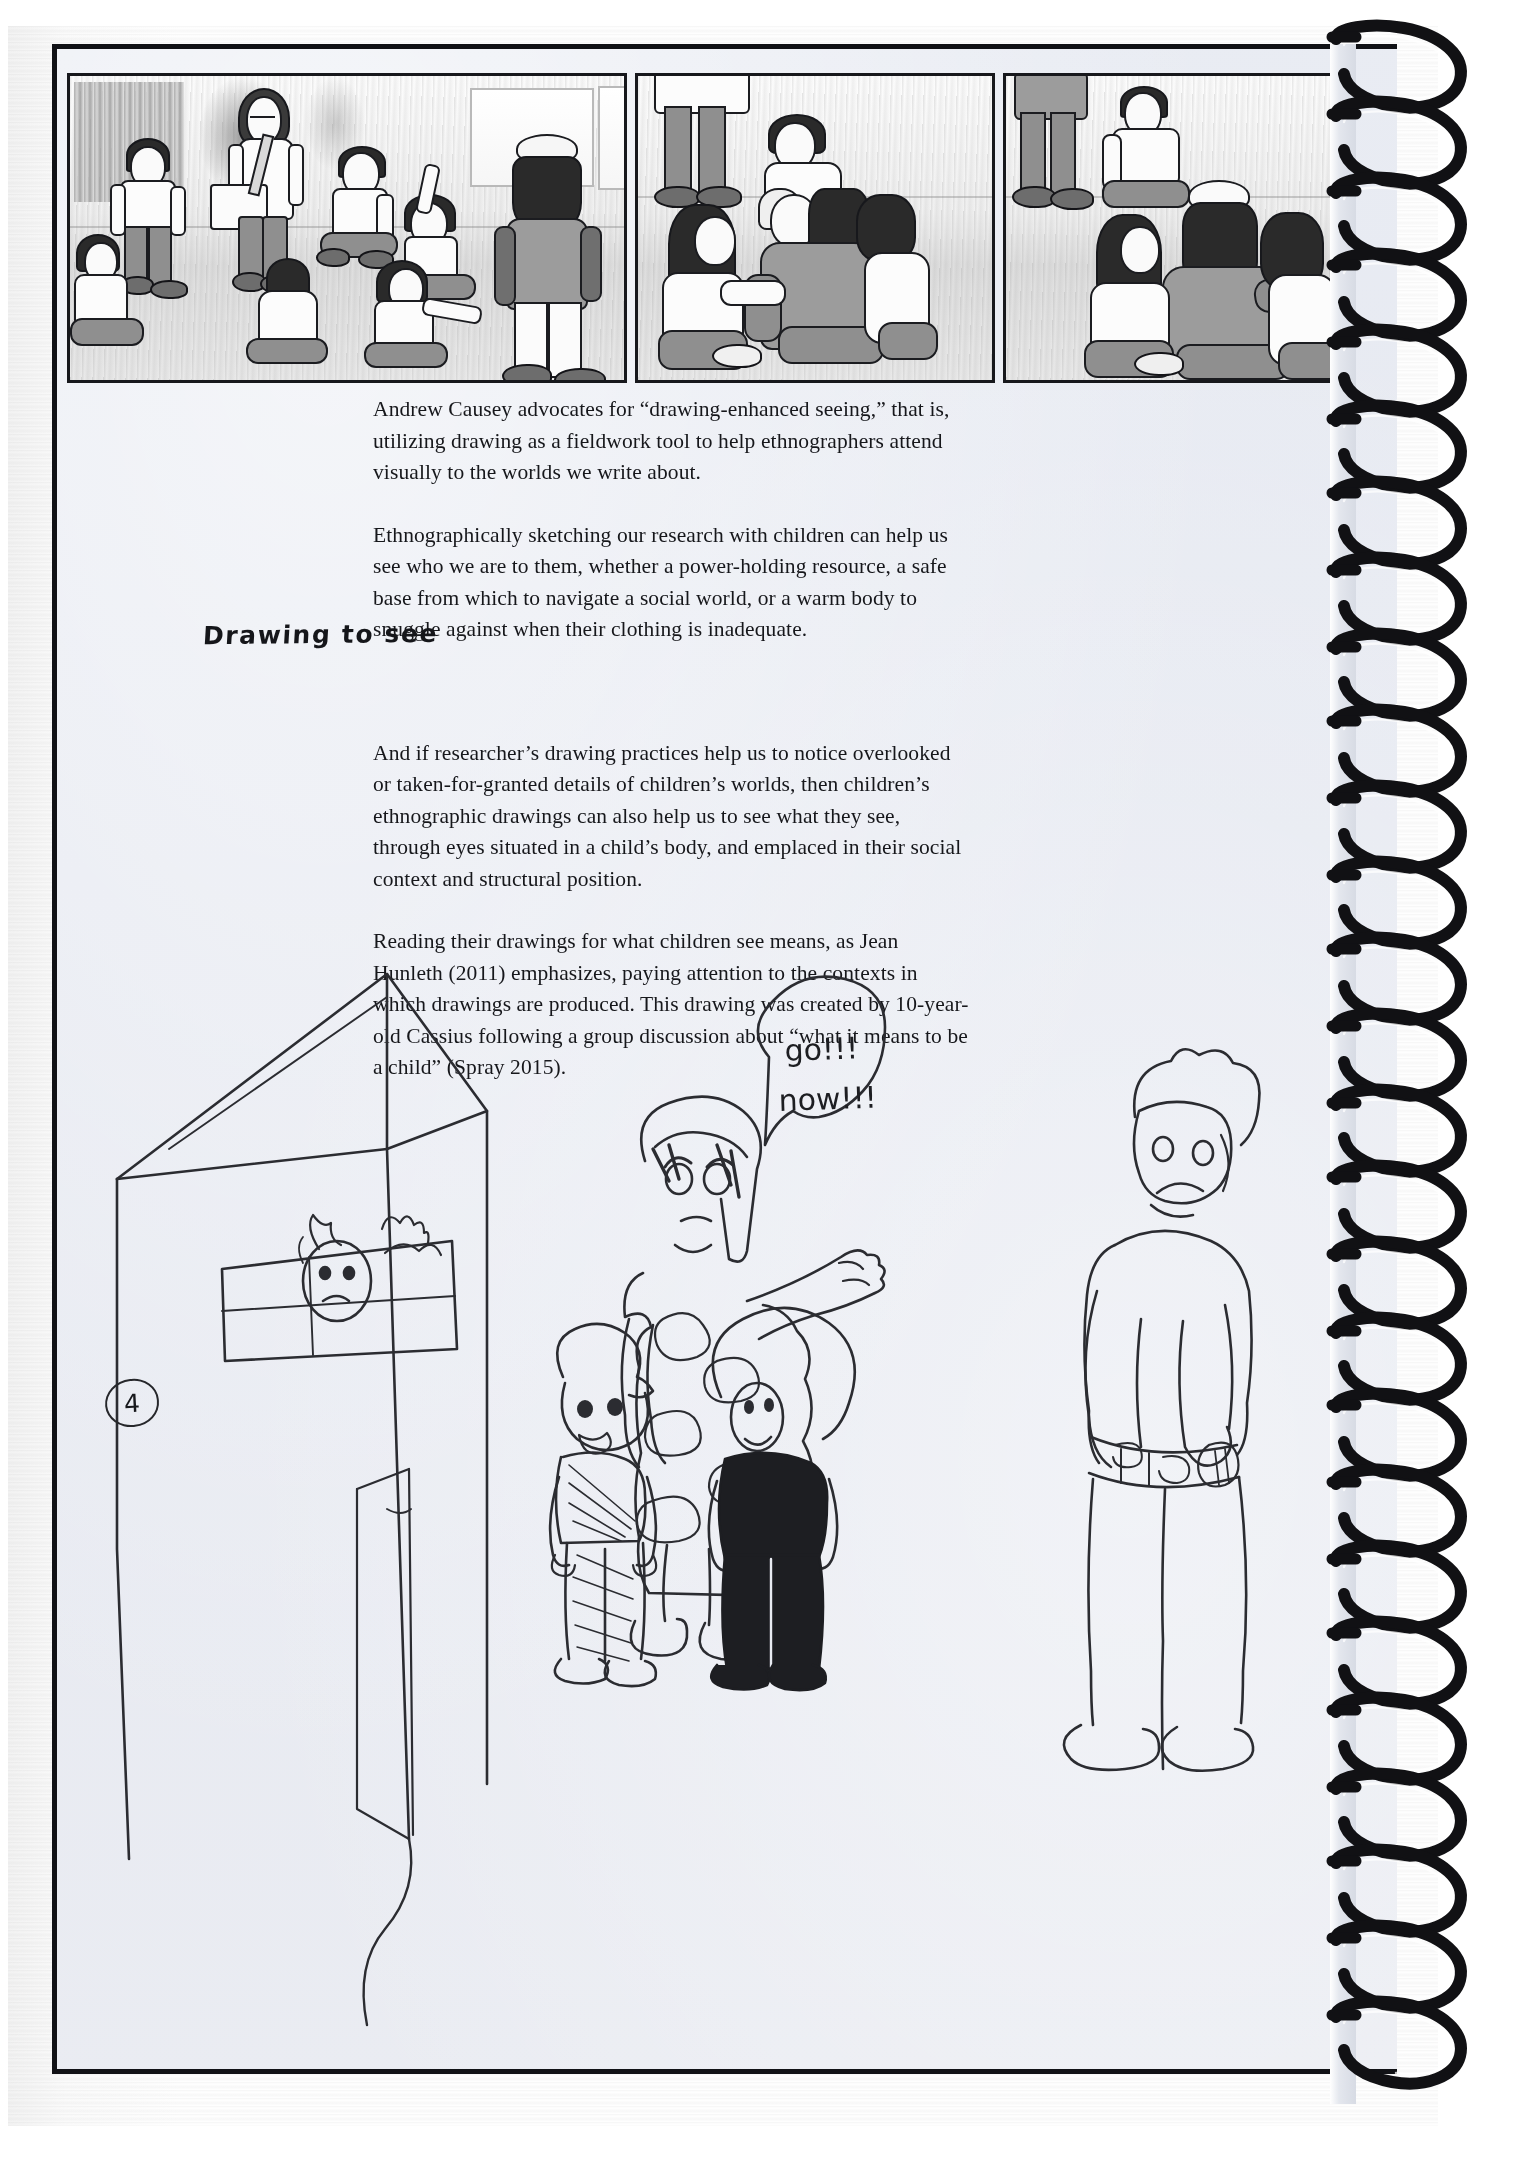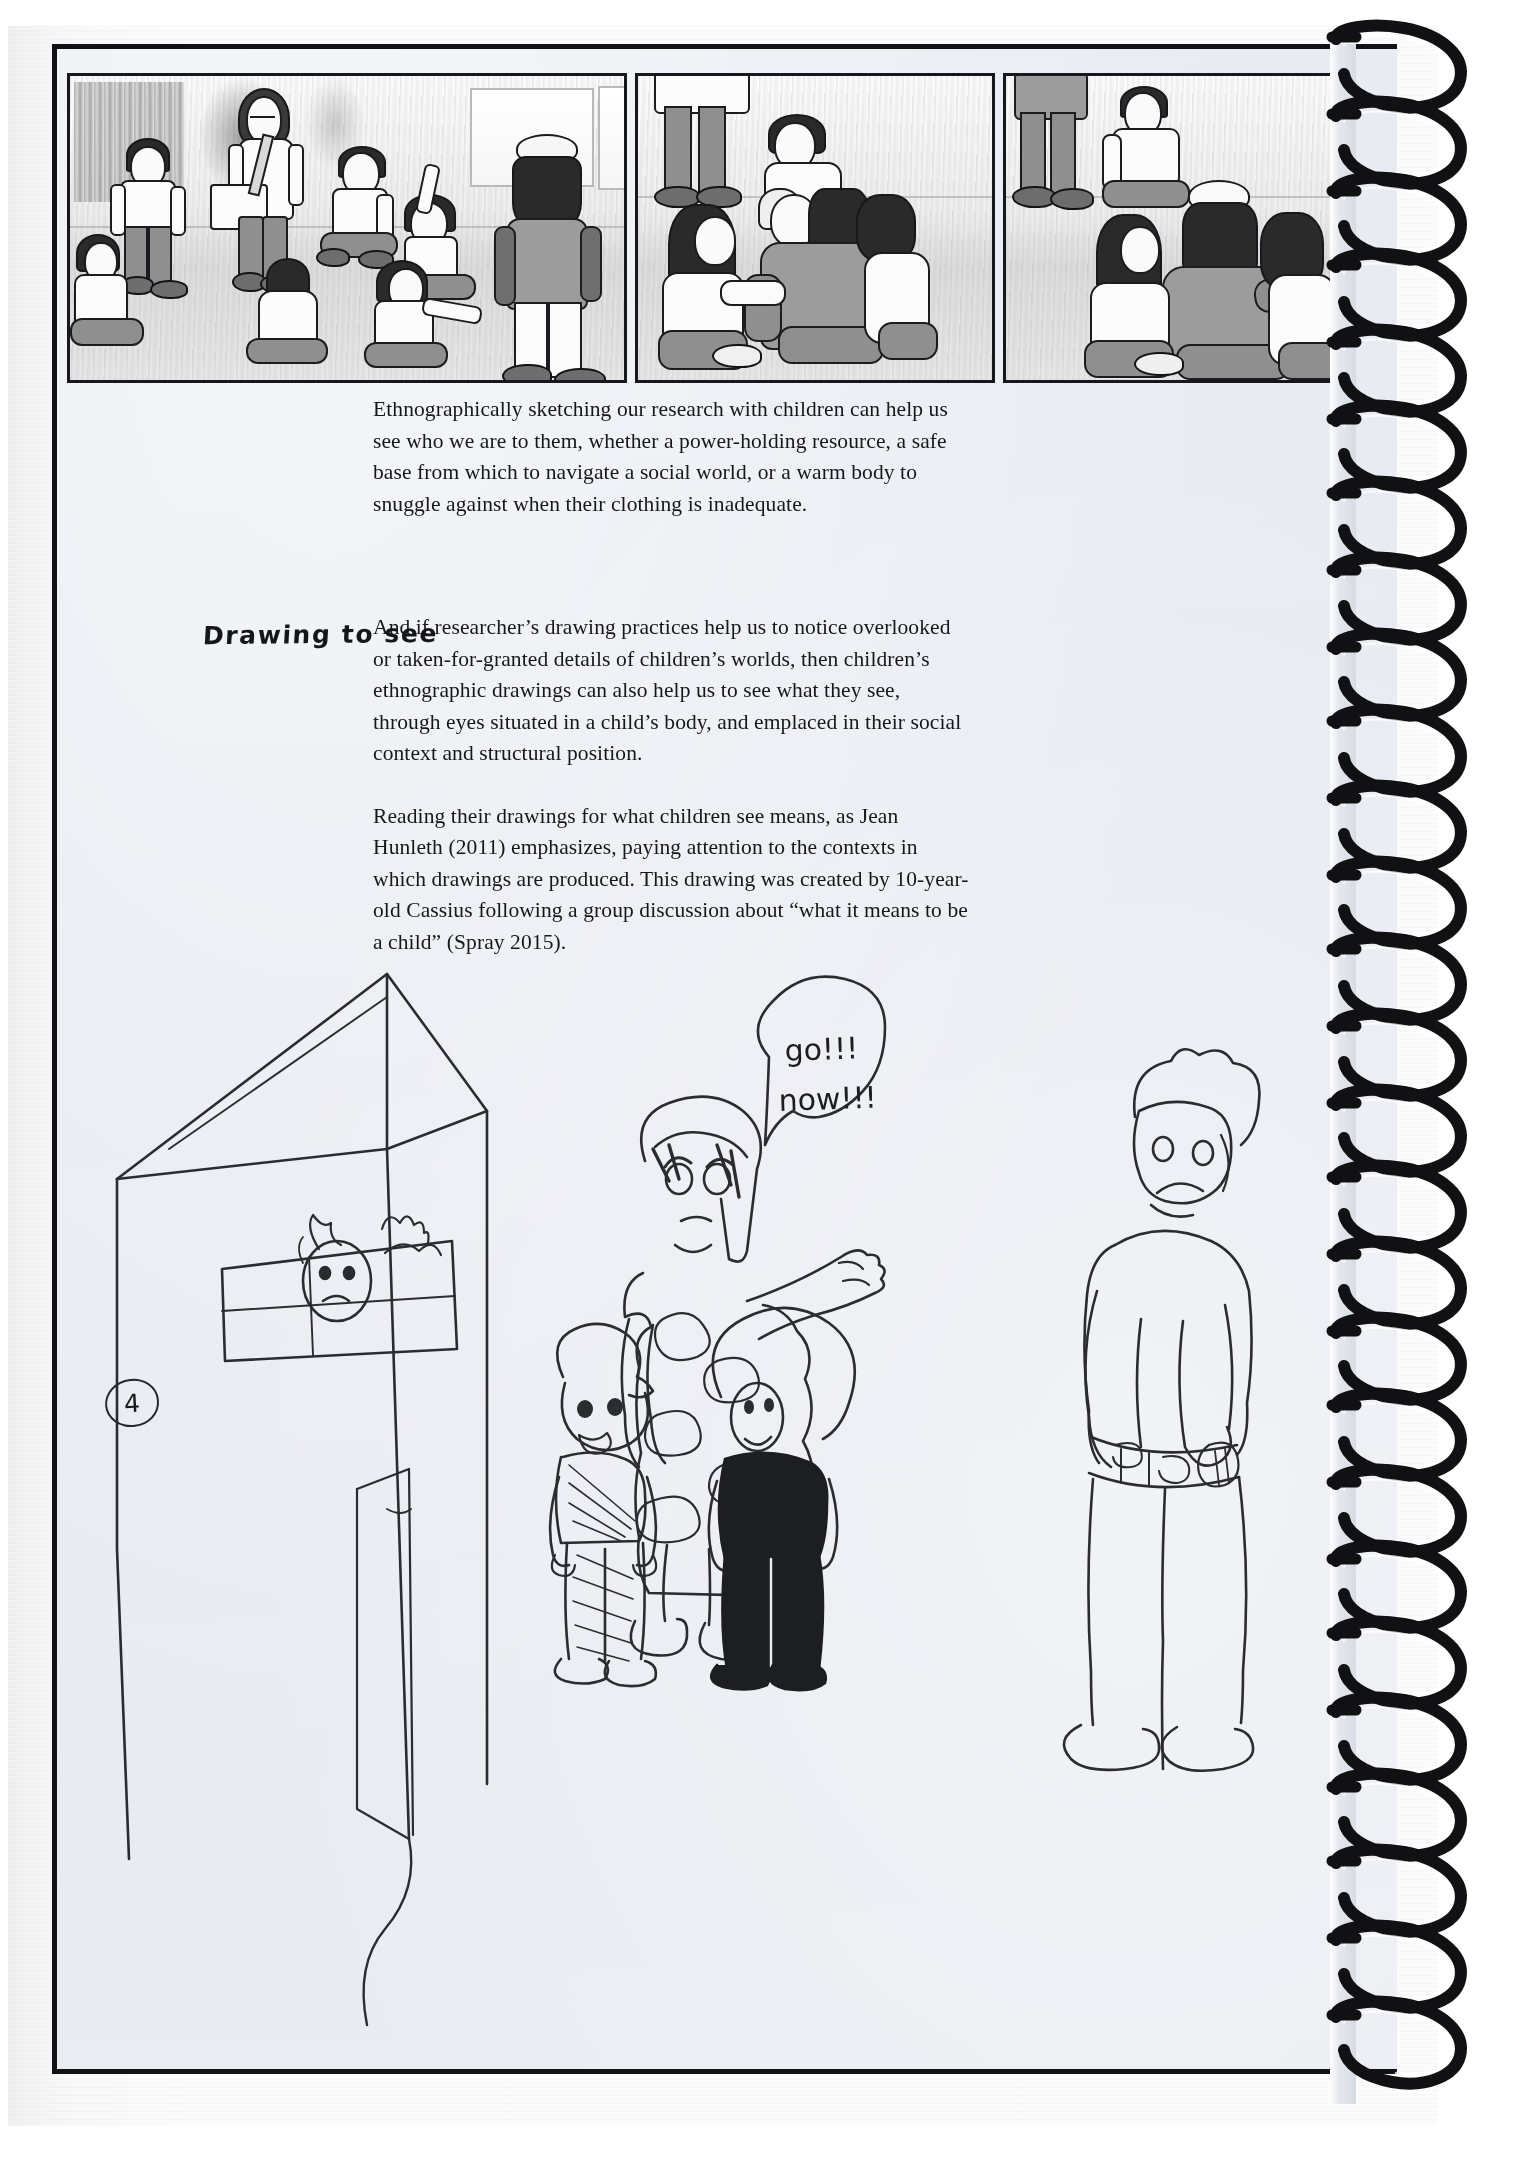--- a/index.html
+++ b/index.html
@@ -440,20 +440,21 @@
           <div class="fig">
             <div class="hair dark" style="left:254px;top:136px;width:60px;height:74px;border-radius:40% 40% 34% 34%;"></div>
             <div class="torso" style="left:262px;top:198px;width:64px;height:88px;border-radius:18px;"></div>
             <div class="limb grey" style="left:272px;top:266px;width:62px;height:34px;border-radius:14px;"></div>
           </div>
         </div>
       </div>
     </div>
 
     <div class="text-col">
+      <p class="para p1">Andrew Causey advocates for “drawing-enhanced seeing,” that is, utilizing drawing as a fieldwork tool to help ethnographers attend visually to the worlds we write about.</p>
       <p class="para p2">Ethnographically sketching our research with children can help us see who we are to them, whether a power-holding resource, a safe base from which to navigate a social world, or a warm body to snuggle against when their clothing is inadequate.</p>
       <p class="para p3" style="margin-top:92px;">And if researcher’s drawing practices help us to notice overlooked or taken-for-granted details of children’s worlds, then children’s ethnographic drawings can also help us to see what they see, through eyes situated in a child’s body, and emplaced in their social context and structural position.</p>
       <p class="para p4">Reading their drawings for what children see means, as Jean Hunleth (2011) emphasizes, paying attention to the contexts in which drawings are produced. This drawing was created by 10-year-old Cassius following a group discussion about “what it means to be a child” (Spray 2015).</p>
     </div>
 
     <div class="handwritten-heading">Drawing to see</div>
 
     <div class="child-drawing">
       <svg width="1345" height="1230" viewBox="0 0 1345 1230" fill="none" stroke="#2b2c31" stroke-width="2.6" stroke-linecap="round" stroke-linejoin="round">
 

